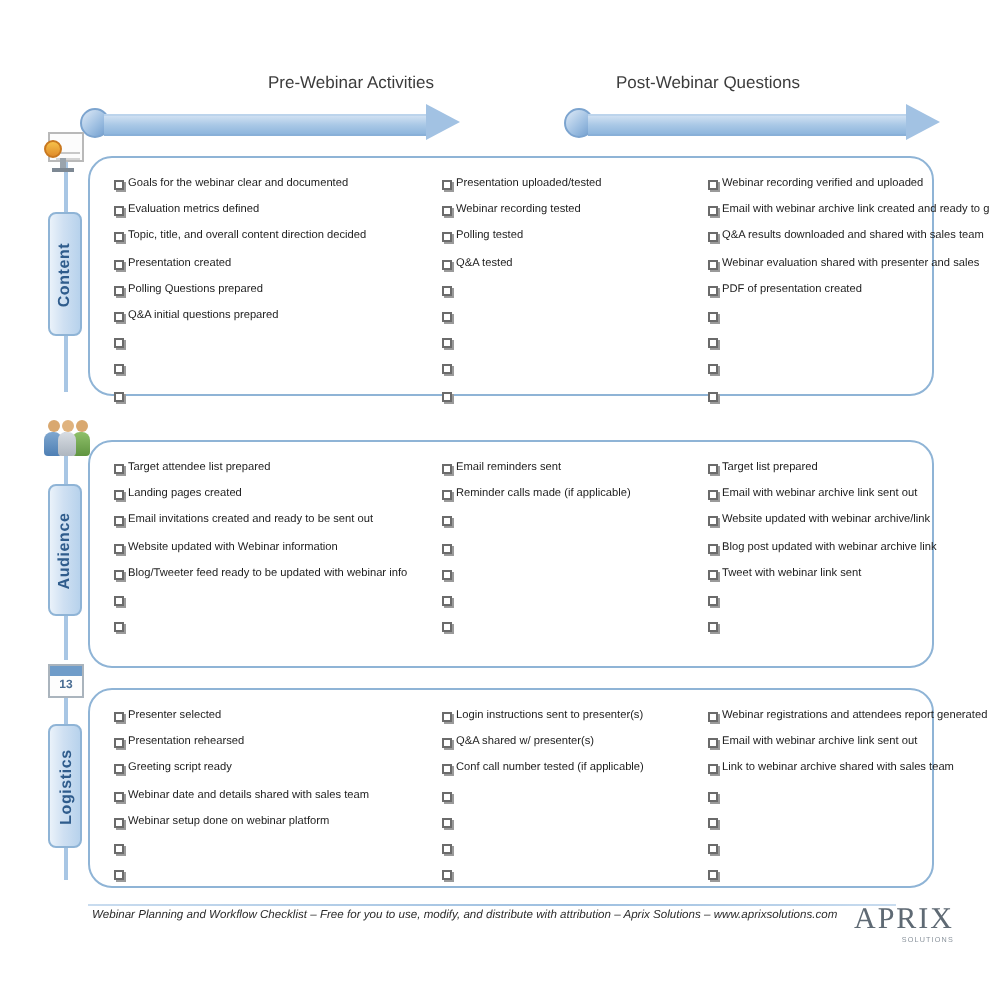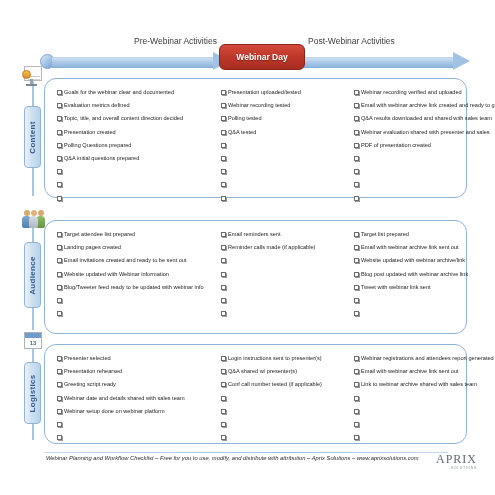--- a/index.html
+++ b/index.html
@@ -153,46 +153,45 @@
   
   .footer-rule{
     position:absolute;left:44px;top:452px;width:404px;height:1px;
     background:linear-gradient(90deg,#c9dcef 0%,#9dbfe0 60%,#c9dcef 100%);
   }
   .footer-text{
     position:absolute;left:46px;top:455px;width:390px;
     font-size:5.8px;font-style:italic;color:#2b2b2b;white-space:nowrap;
   }
   .brand{position:absolute;right:18px;top:452px;text-align:right;}
-  .brand .b1{font-size:12px;letter-spacing:1px;color:#5f6a74;font-family:"Liberation Serif", serif;}
+  .brand .b1{font-size:15px;letter-spacing:1px;color:#5f6a74;font-family:"Liberation Serif", serif;}
   .brand .b2{font-size:3.6px;letter-spacing:.6px;color:#8a939c;margin-top:-1px;}
 </style>
 </head>
 <body>
 
 <div class="page">
 
   <div class="timeline">
     <div class="tl-label pre">Pre-Webinar Activities</div>
-    <div class="tl-label post">Post-Webinar Activities</div>
+    <div class="tl-label post">Post-Webinar Questions</div>
 
     <div class="arrow-wrap left">
       <div class="knob"></div>
       <div class="shaft"></div>
       <div class="head"></div>
     </div>
 
     <div class="arrow-wrap right">
       <div class="knob"></div>
       <div class="shaft"></div>
       <div class="head"></div>
     </div>
   </div>
 
-  <div class="webinar-day">Webinar Day</div>
 
   <div class="section sec-content">
     <div class="connector conn-c"></div>
     <div class="sec-icon">
       <div class="ic-board"></div>
       <div class="ic-person"></div>
       <div class="ic-stand"></div>
     </div>
     <div class="vtab c">
       <span>Content</span>

